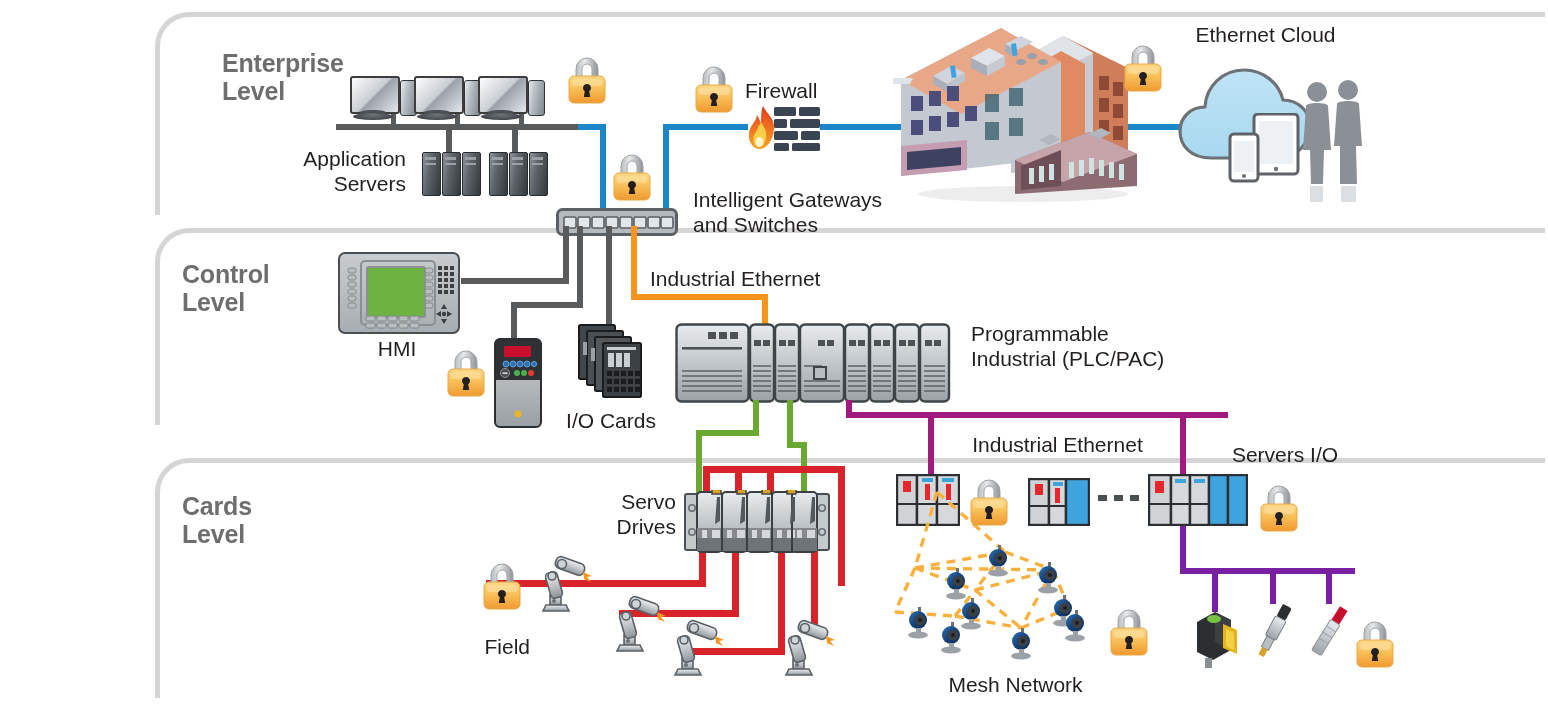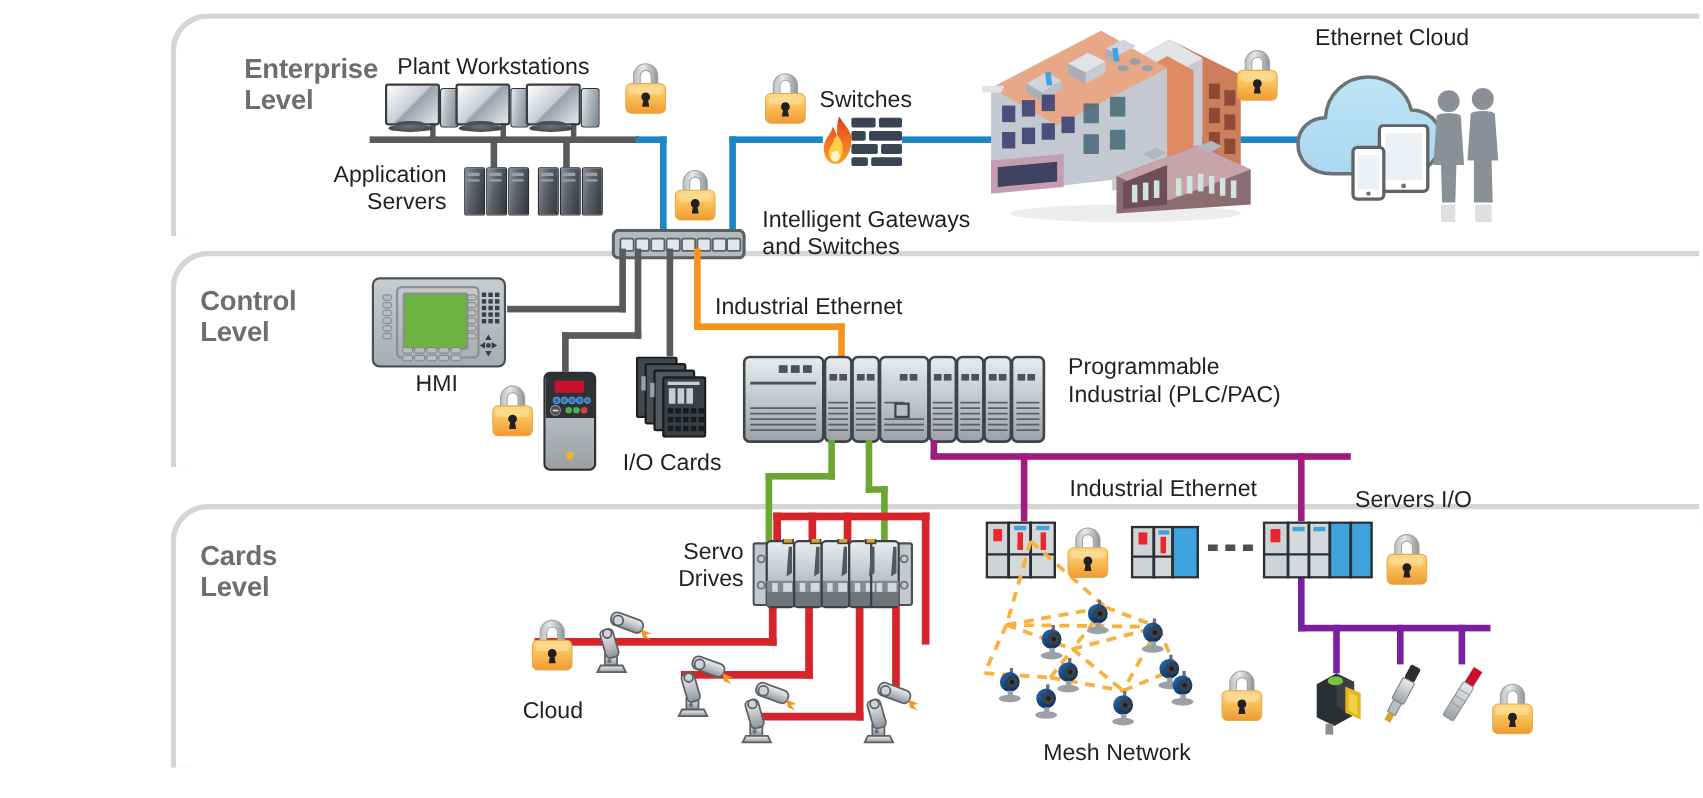--- a/index.html
+++ b/index.html
@@ -122,21 +122,20 @@
   <div class="w w-blue" style="left:578px;top:124px;width:28px;height:6px;"></div>
   <div class="w w-blue" style="left:600px;top:124px;width:6px;height:96px;"></div>
 
   <div class="w w-blue" style="left:663px;top:124px;width:6px;height:96px;"></div>
   <div class="w w-blue" style="left:663px;top:124px;width:85px;height:6px;"></div>
 
   <div class="w w-blue" style="left:820px;top:124px;width:110px;height:6px;"></div>
 
   <div class="w w-blue" style="left:1093px;top:124px;width:125px;height:6px;"></div>
 
-  <div class="cap ctr" style="left:336px;top:48px;width:225px;">Plant Workstations</div>
 
   <div class="pc" style="left:350px;top:76px;">
     <div class="monitor"></div>
       <div class="mstand"></div>
       <div class="mbase"></div>
     <div class="tower" style="left:50px;top:4px;"></div>
   </div>
   <div class="pc" style="left:414px;top:76px;">
     <div class="monitor"></div>
       <div class="mstand"></div>
@@ -175,21 +174,21 @@
     <div class="srv" style="left:20px;top:0;">
         <i style="top:4px;height:3px;"></i>
         <i style="top:10px;height:2px;"></i>
       </div>
     <div class="srv" style="left:40px;top:0;">
         <i style="top:4px;height:3px;"></i>
         <i style="top:10px;height:2px;"></i>
       </div>
   </div>
 
-  <div class="cap" style="left:745px;top:78px;">Switches</div>
+  <div class="cap" style="left:745px;top:78px;">Firewall</div>
   <svg class="abs" style="left:748px;top:105px;" width="74" height="48" viewBox="0 0 74 48">
     <g fill="#3a4452">
       <rect x="26" y="2" width="22" height="9" rx="1.6"></rect>
       <rect x="51" y="2" width="21" height="9" rx="1.6"></rect>
       <rect x="26" y="14" width="13" height="9" rx="1.6"></rect>
       <rect x="42" y="14" width="30" height="9" rx="1.6"></rect>
       <rect x="26" y="26" width="24" height="9" rx="1.6"></rect>
       <rect x="53" y="26" width="19" height="9" rx="1.6"></rect>
       <rect x="26" y="38" width="15" height="8" rx="1.6"></rect>
       <rect x="44" y="38" width="28" height="8" rx="1.6"></rect>
@@ -628,21 +627,21 @@
     </g>
 
     <g fill="#d9a328" stroke="#3a3f42" stroke-width="1.4">
       <rect x="28" y="-4" width="9" height="8"></rect>
         <rect x="53" y="-4" width="9" height="8"></rect>
       <rect x="78" y="-4" width="9" height="8"></rect>
         <rect x="103" y="-4" width="9" height="8"></rect>
     </g>
   </svg>
 
-  <div class="cap rt" style="left:410px;top:634px;width:120px;">Cloud</div>
+  <div class="cap rt" style="left:410px;top:634px;width:120px;">Field</div>
 
   <svg class="robot" style="left:538px;top:554px;" viewBox="0 0 62 58">
     <g stroke="#5c6165" stroke-width="1.6" fill="url(#robotG)">
       <rect x="12" y="41" width="11" height="10"></rect>
       <path d="M8 51 L28 51 L31 57 L5 57 Z"></path>
       <rect x="10" y="18" width="12" height="26" rx="4" transform="rotate(-16 16 31)"></rect>
       <rect x="17" y="6" width="30" height="12" rx="5" transform="rotate(20 32 12)"></rect>
     </g>
     <circle cx="14" cy="22" r="4" fill="#cfd4d8" stroke="#5c6165" stroke-width="1.6"></circle>
     <circle cx="24" cy="10" r="4.5" fill="#cfd4d8" stroke="#5c6165" stroke-width="1.6"></circle>

